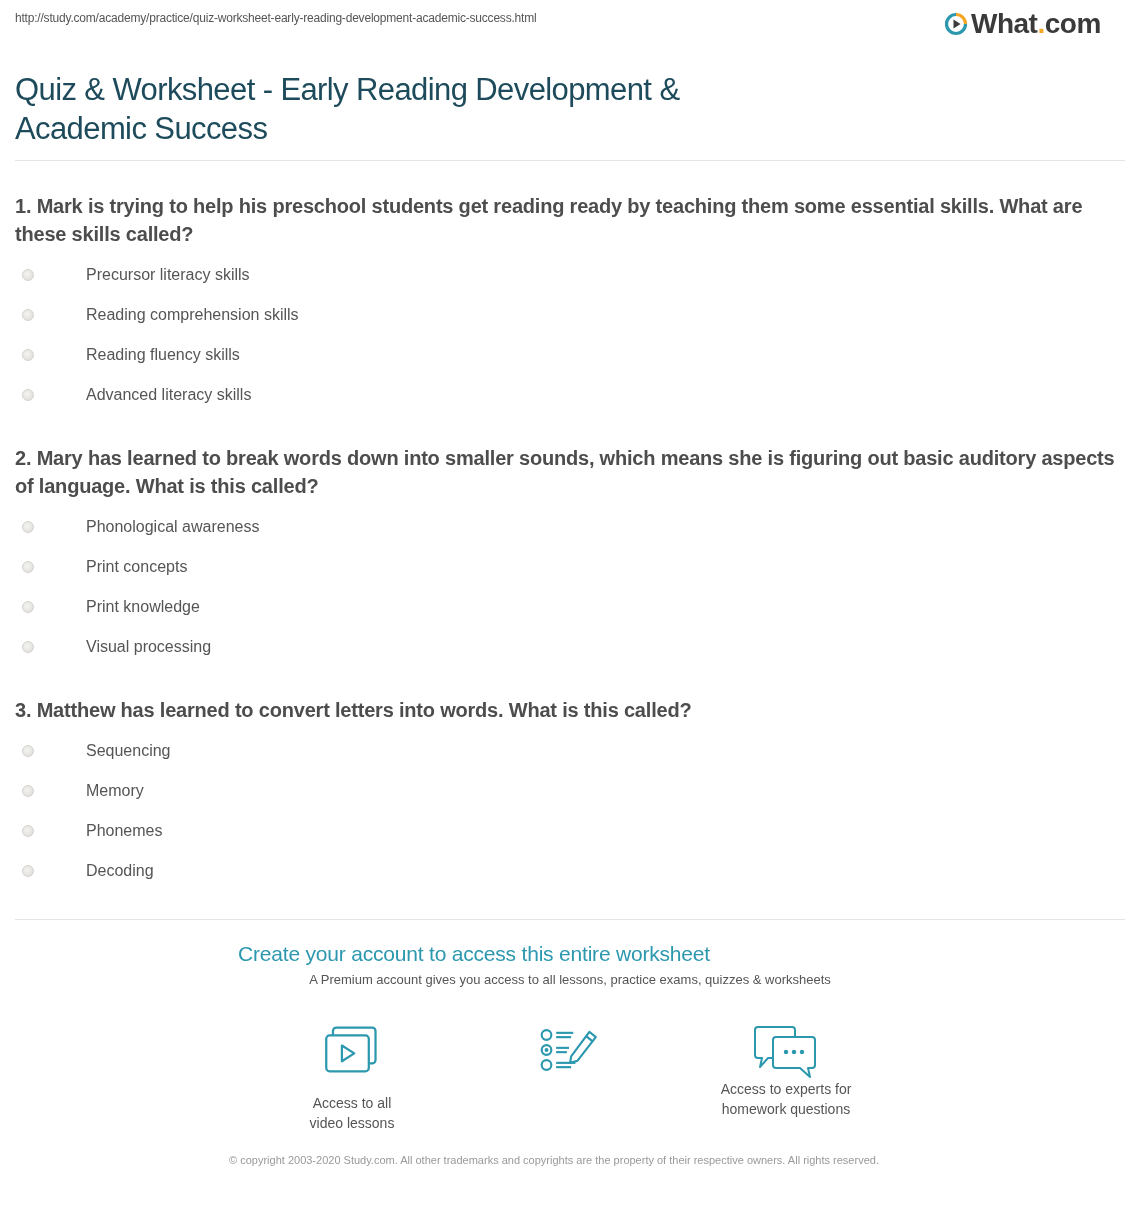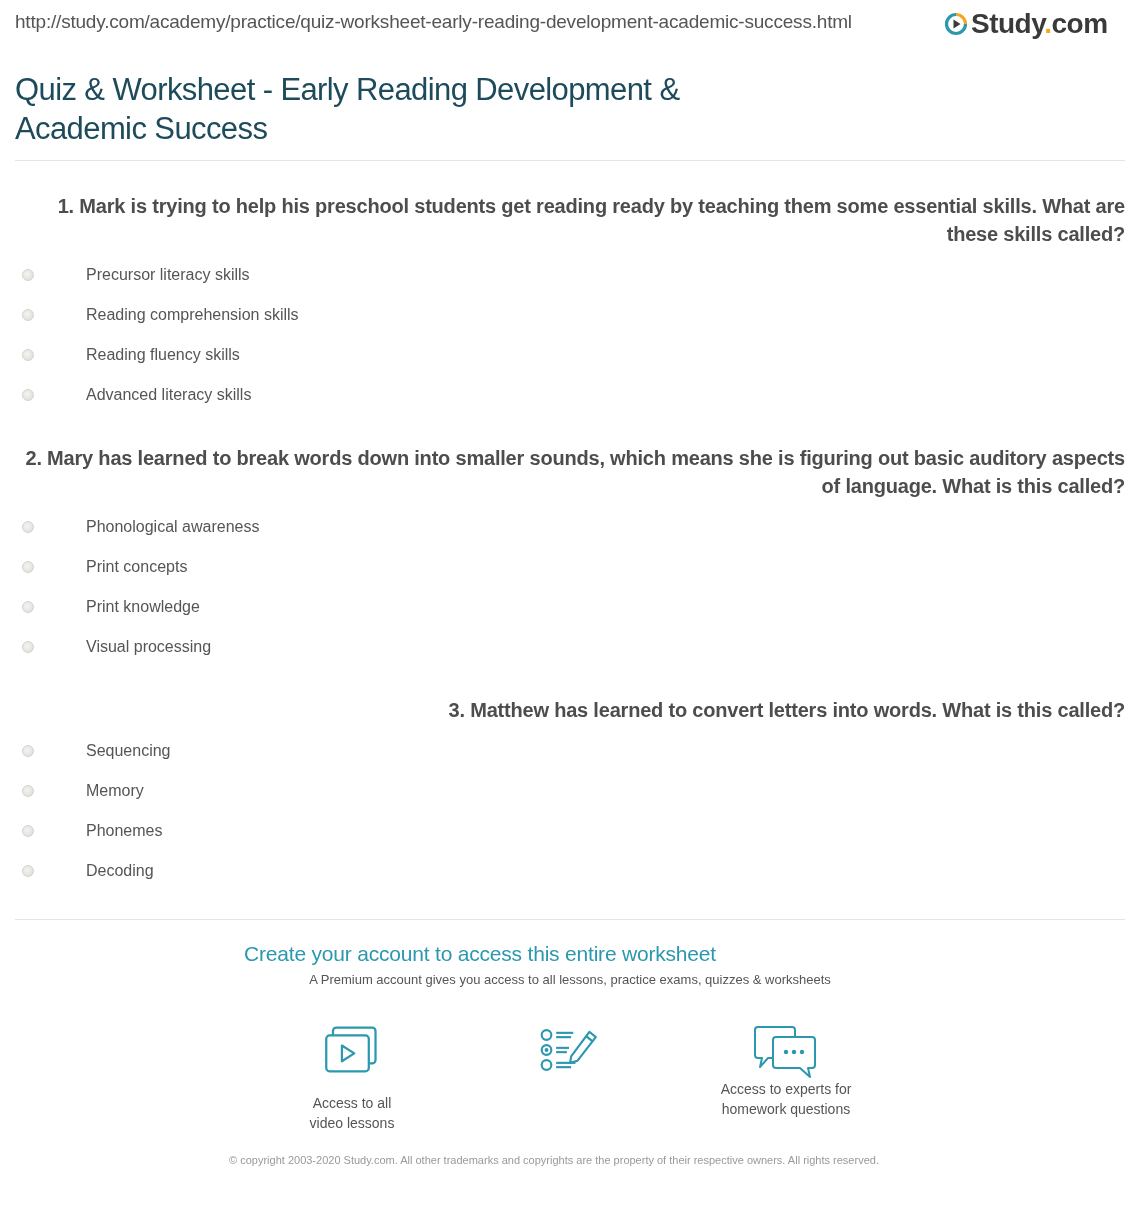--- a/index.html
+++ b/index.html
@@ -1,57 +1,57 @@
 <!DOCTYPE html>
 <html><head>
   <meta charset="utf-8">
   <style>
     * { margin: 0; padding: 0; box-sizing: border-box; }
     html, body { width: 1140px; height: 1216px; background: #ffffff; }
     body { font-family: "Liberation Sans", "DejaVu Sans", sans-serif; color: #4a4a4a; position: relative; overflow: hidden; }
 
-    .url { position: absolute; left: 15px; top: 11px; font-size: 19px; color: #555; letter-spacing: -0.2px; }
+    .url { position: absolute; left: 15px; top: 11px; font-size: 12px; color: #555; letter-spacing: -0.2px; }
 
     .logo { position: absolute; left: 944px; top: 9px; display: flex; align-items: center; }
     .logo svg { width: 24px; height: 24px; margin-right: 3px; }
     .logo-text { font-size: 28px; font-weight: bold; color: #3a3a3a; letter-spacing: -0.5px; line-height: 30px; }
     .logo-dot { color: #f5a623; }
 
     .title { position: absolute; left: 15px; top: 70px; width: 760px; font-size: 31px; line-height: 39px; color: #1e4b5b; font-weight: normal; letter-spacing: -0.6px; }
 
     .hr { position: absolute; left: 15px; width: 1110px; height: 1px; background: #e4e4e4; }
 
-    .question { position: absolute; left: 15px; width: 1110px; font-size: 20px; line-height: 28px; font-weight: bold; color: #4d4d4d; letter-spacing: -0.2px; text-align: right; }
+    .question { position: absolute; left: 15px; width: 1110px; font-size: 20px; line-height: 28px; font-weight: bold; color: #4d4d4d; letter-spacing: -0.2px; }
 
     .options { position: absolute; left: 22px; }
     .option { display: flex; align-items: center; height: 40px; cursor: pointer; gap: 39px; }
     .radio { width: 12px; height: 12px; border-radius: 50%; background: radial-gradient(circle at 40% 40%, #f4f4f2 0%, #e2e1dd 70%, #cfcdc8 100%); border: 1px solid #d6d4cf; margin-right: 13px; flex-shrink: 0; }
     .opt-label { font-size: 16px; color: #555; }
 
-    .cta-title { position: absolute; left: 10px; width: 940px; top: 942px; text-align: center; font-size: 21px; color: #2b98ae; letter-spacing: -0.2px; }
+    .cta-title { position: absolute; left: 4px; width: 940px; top: 942px; text-align: center; font-size: 21px; color: #2b98ae; letter-spacing: -0.2px; }
     .cta-sub { position: absolute; left: 0; width: 1140px; top: 972px; text-align: center; font-size: 13px; color: #555; }
 
     .feature { position: absolute; top: 1025px; width: 200px; text-align: center; }
     .feature svg { display: block; margin: 0 auto; height: 50px; }
     .feature-label { margin-top: 18px; font-size: 14px; line-height: 20px; color: #555; }
 
     .copyright { position: absolute; left: 199px; width: 710px; top: 1152px; text-align: center; font-size: 11px; line-height: 17px; color: #999; }
   </style>
 </head>
 <body>
 
 <div class="url">http://study.com/academy/practice/quiz-worksheet-early-reading-development-academic-success.html</div>
 
 <div class="logo">
   <svg viewBox="0 0 24 24">
     <path d="M12 2.5 A9.5 9.5 0 1 0 21.5 12" fill="none" stroke="#2b98ae" stroke-width="3.2"></path>
     <path d="M21.5 12 A9.5 9.5 0 0 0 12 2.5" fill="none" stroke="#f5a623" stroke-width="3.2"></path>
     <path d="M9.5 7.5 L16.5 12 L9.5 16.5 Z" fill="#3a3a3a"></path>
   </svg>
-  <span class="logo-text"><span>Study</span><span class="logo-dot">.</span><span>com</span></span>
+  <span class="logo-text"><span>What</span><span class="logo-dot">.</span><span>com</span></span>
 </div>
 
 <h1 class="title">Quiz &amp; Worksheet - Early Reading Development &amp; Academic Success</h1>
 
 <div class="hr" style="top:160px"></div>
 
 <div class="question" style="top:192px">1. Mark is trying to help his preschool students get reading ready by teaching them some essential skills. What are these skills called?</div>
 <div class="options" style="top:255px">
   <div class="option">
       <span class="radio"></span>

